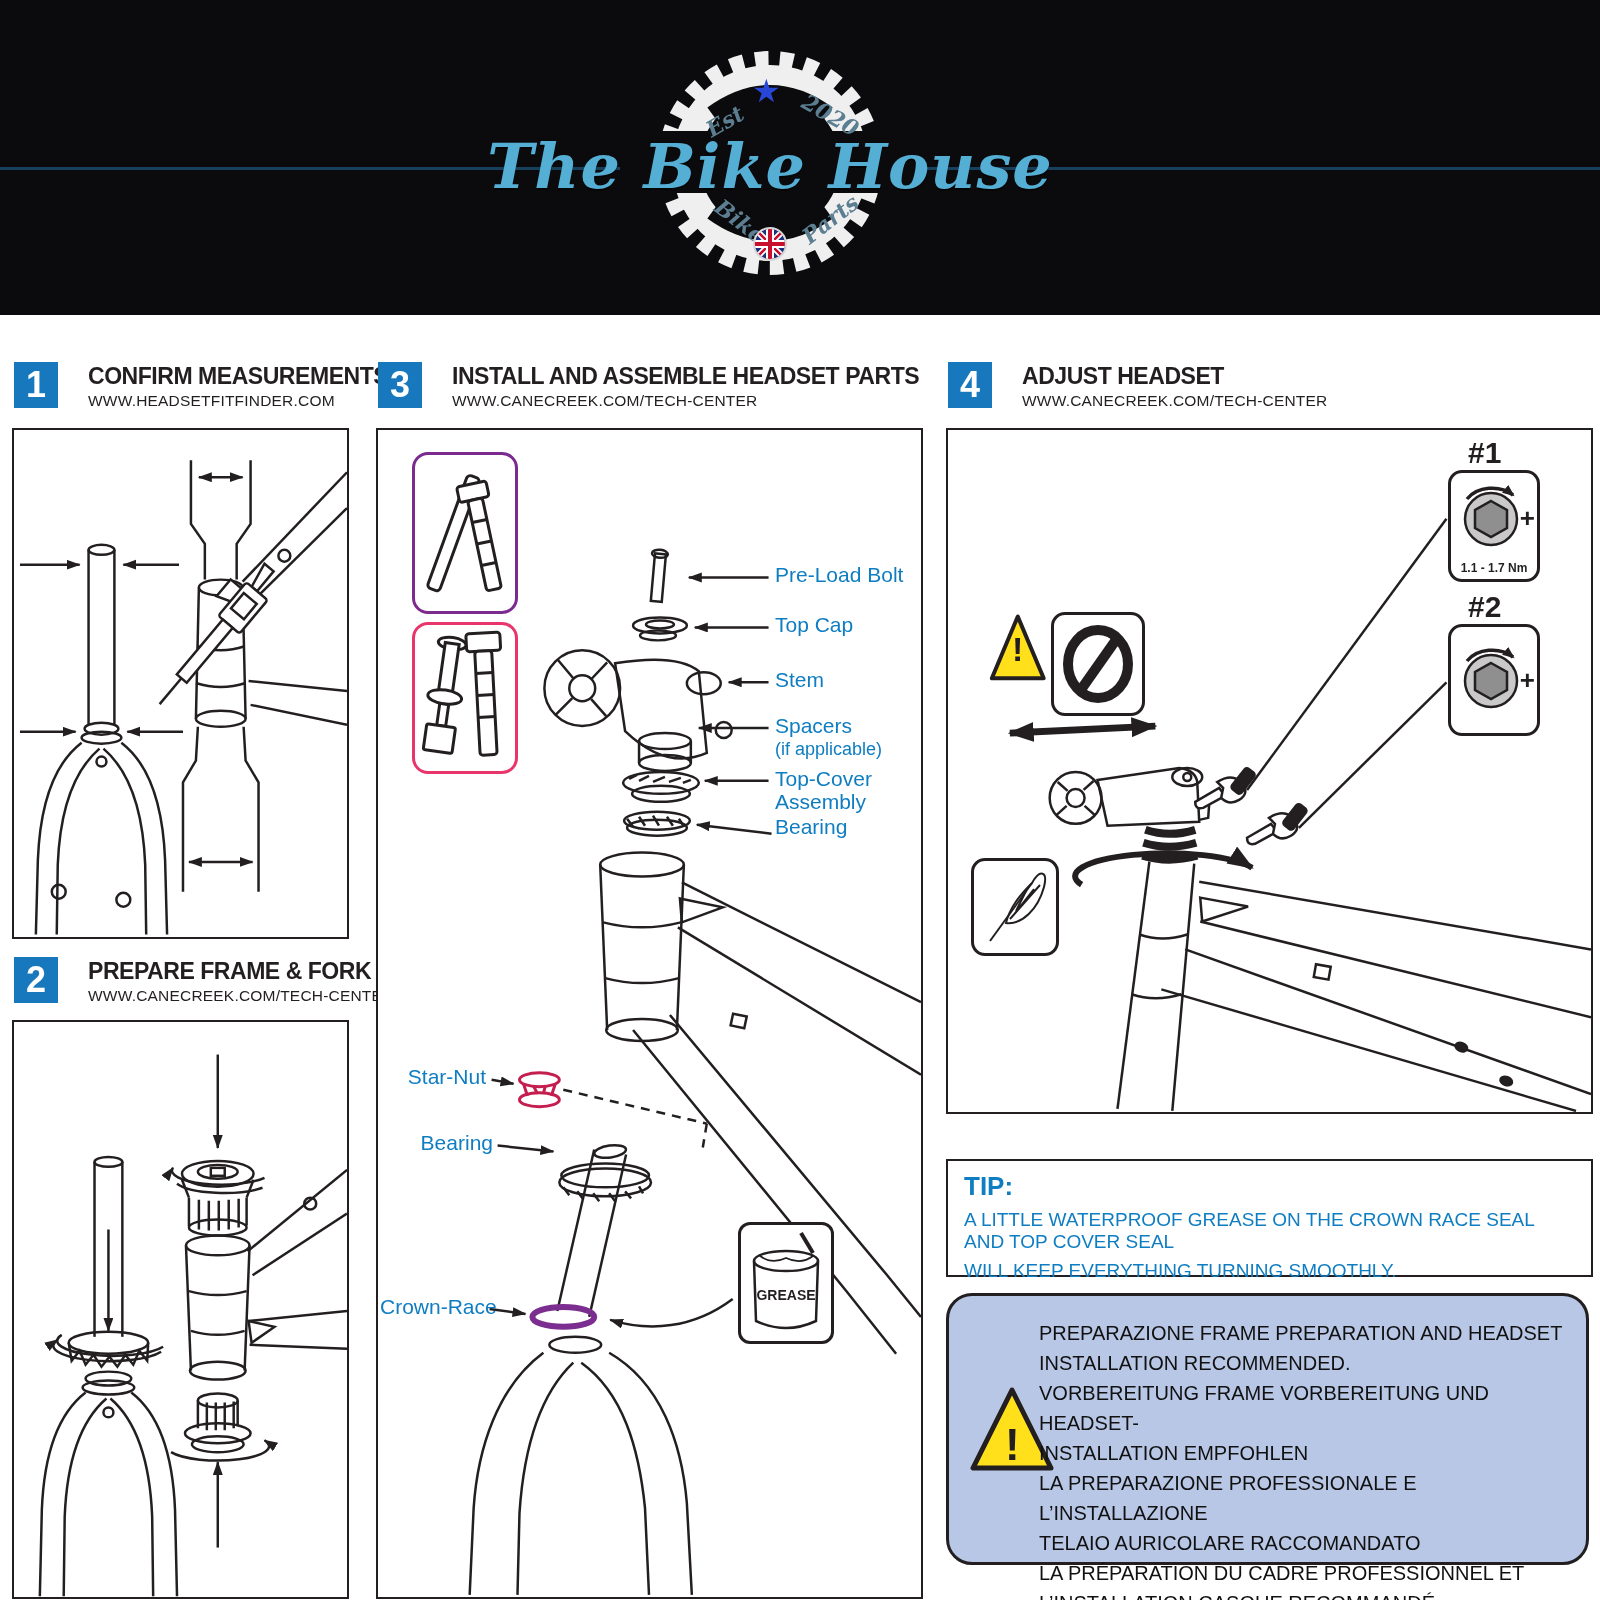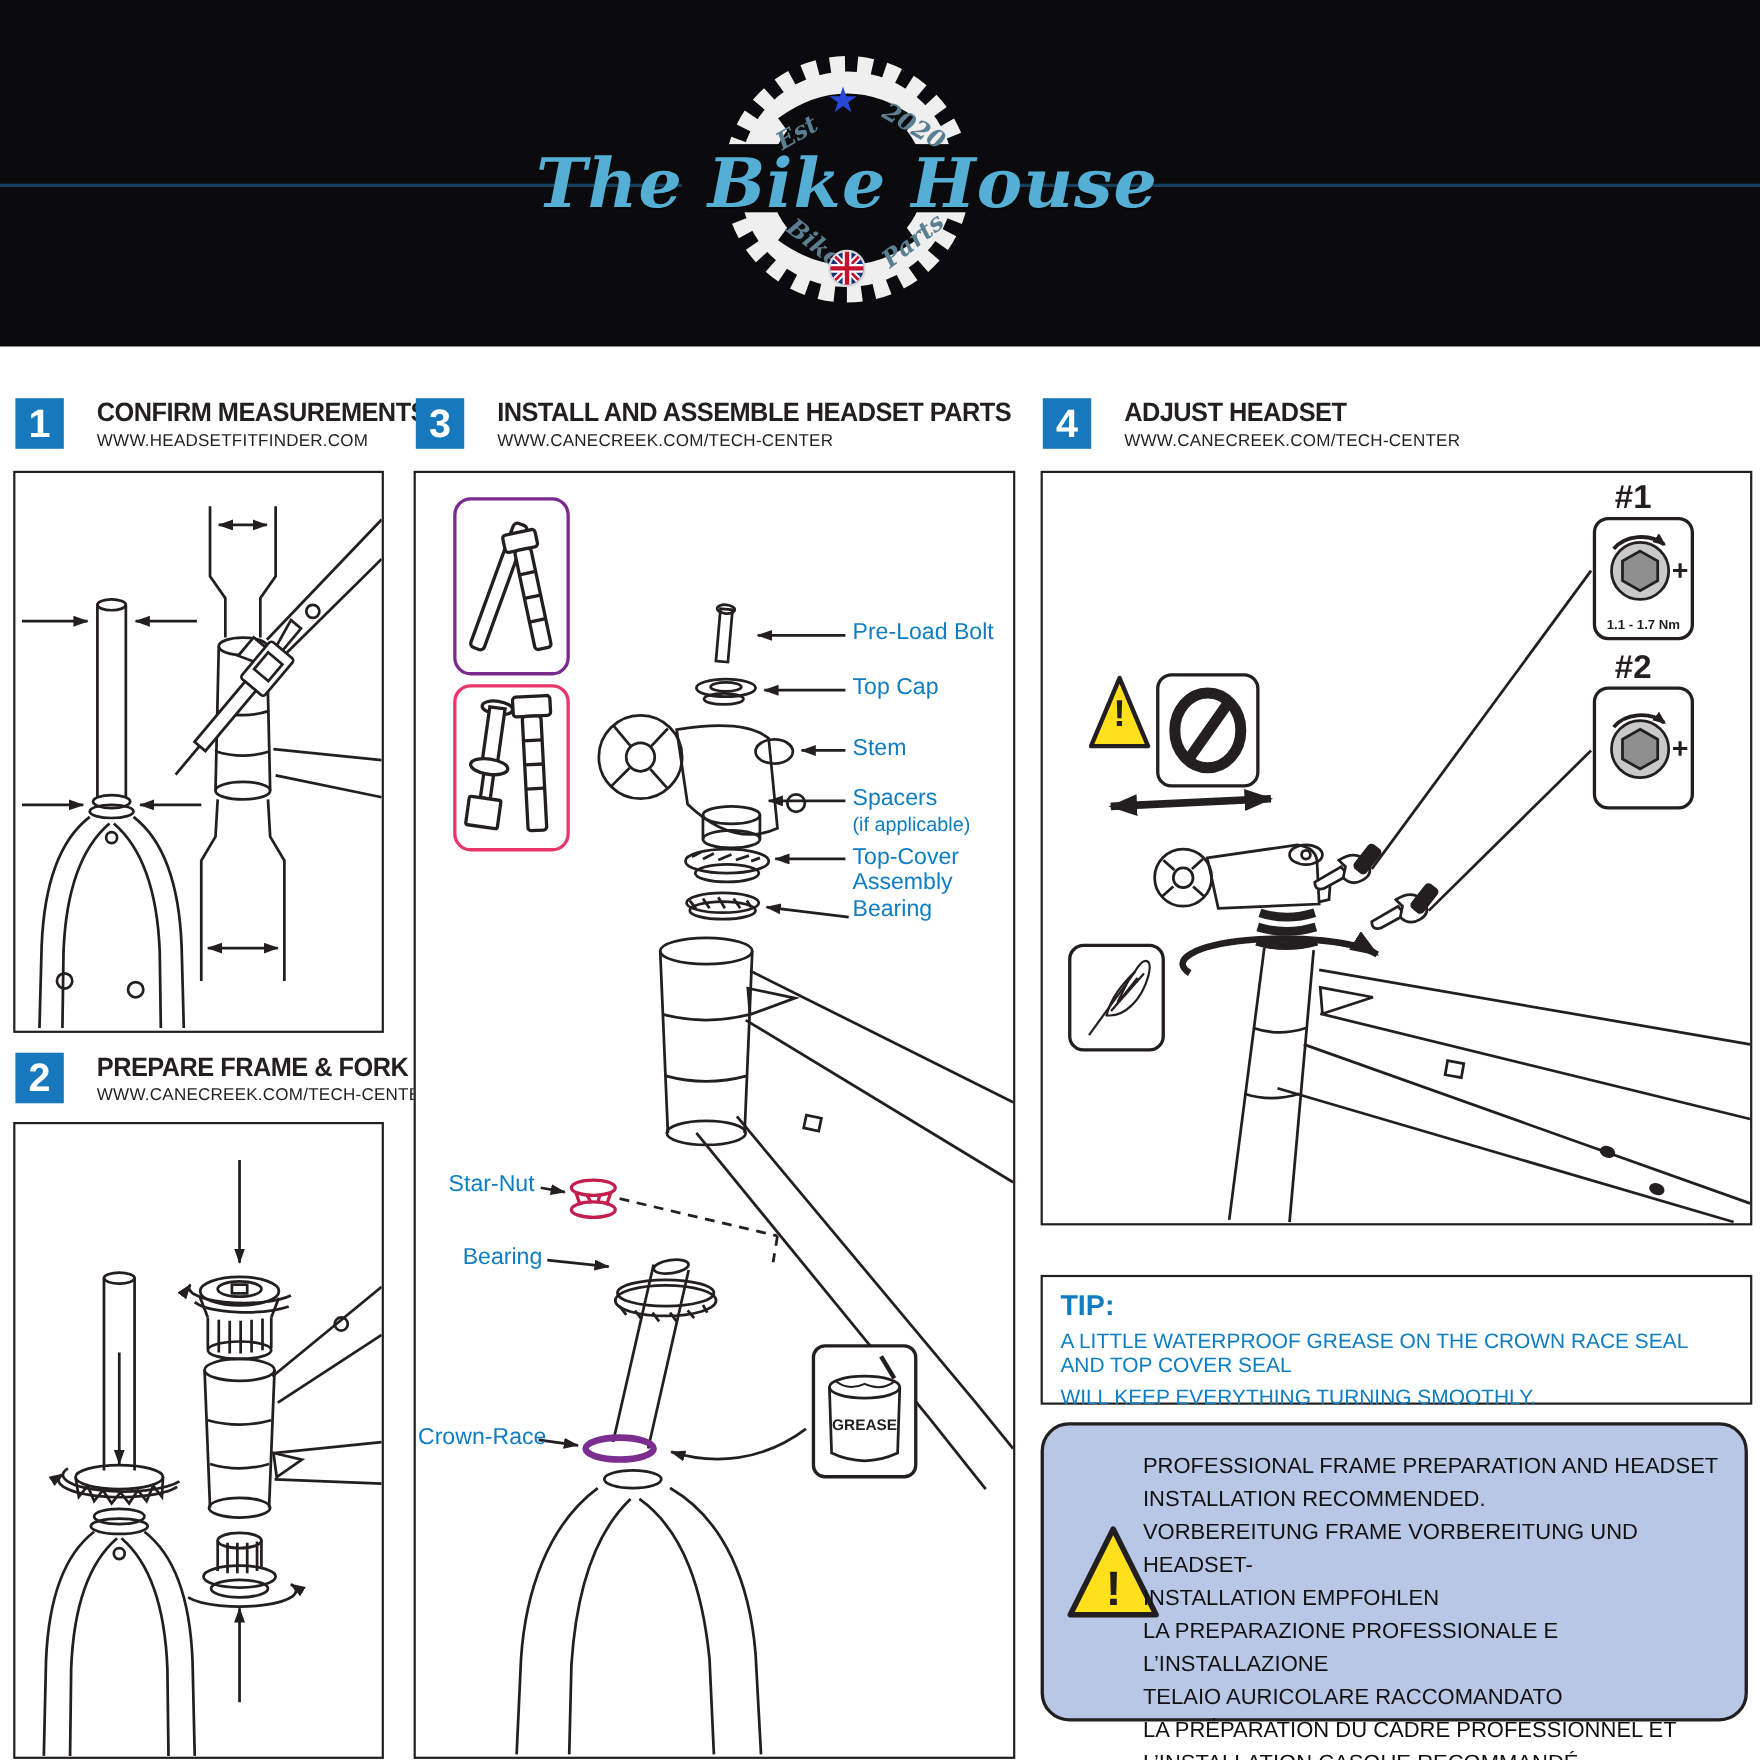--- a/index.html
+++ b/index.html
@@ -475,21 +475,21 @@
     <div class="tip-line">A LITTLE WATERPROOF GREASE ON THE CROWN RACE SEAL AND TOP COVER SEAL</div>
     <div class="tip-line">WILL KEEP EVERYTHING TURNING SMOOTHLY.</div>
   </div>
 
   <div class="warn-box" style="left:946px;top:1293px;width:637px;height:266px;">
     <svg style="position:absolute;left:18px;top:88px;" width="90" height="90" viewBox="0 0 90 90">
       <path d="M45,6 L6,84 L84,84 z" fill="#ffe01a" stroke="#231f20" stroke-width="5" stroke-linejoin="round"></path>
     </svg>
     <div class="excl" style="left:56px;top:124px;font-size:44px;">!</div>
     <div class="warn-text">
-      <div>PROFESSIONAL FRAME PREPARATION AND HEADSET</div>
+      <div>PREPARAZIONE FRAME PREPARATION AND HEADSET</div>
       <div>INSTALLATION RECOMMENDED.</div>
       <div>VORBEREITUNG FRAME VORBEREITUNG UND HEADSET-</div>
       <div>INSTALLATION EMPFOHLEN</div>
       <div>LA PREPARAZIONE PROFESSIONALE E L’INSTALLAZIONE</div>
       <div>TELAIO AURICOLARE RACCOMANDATO</div>
       <div>LA PRÉPARATION DU CADRE PROFESSIONNEL ET</div>
       <div>L’INSTALLATION CASQUE RECOMMANDÉ</div>
 
     </div>
   </div>

